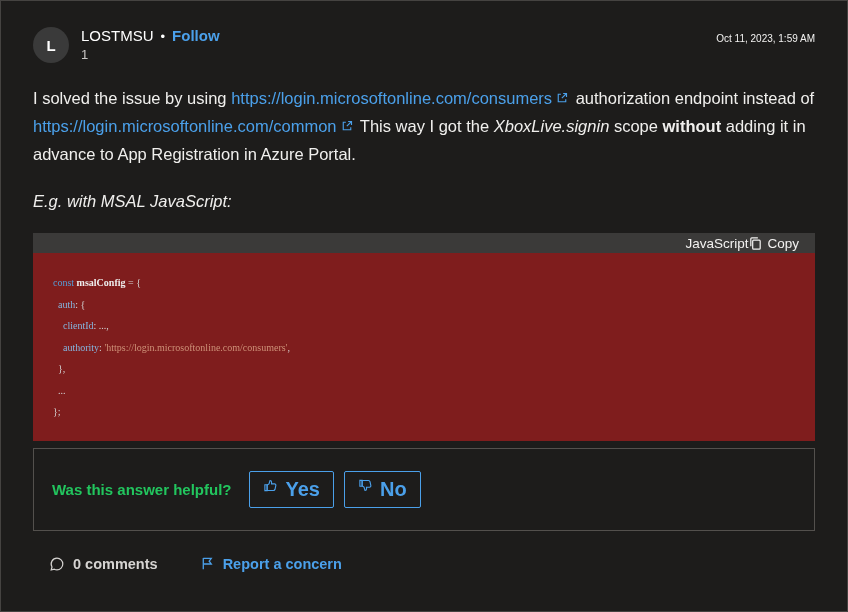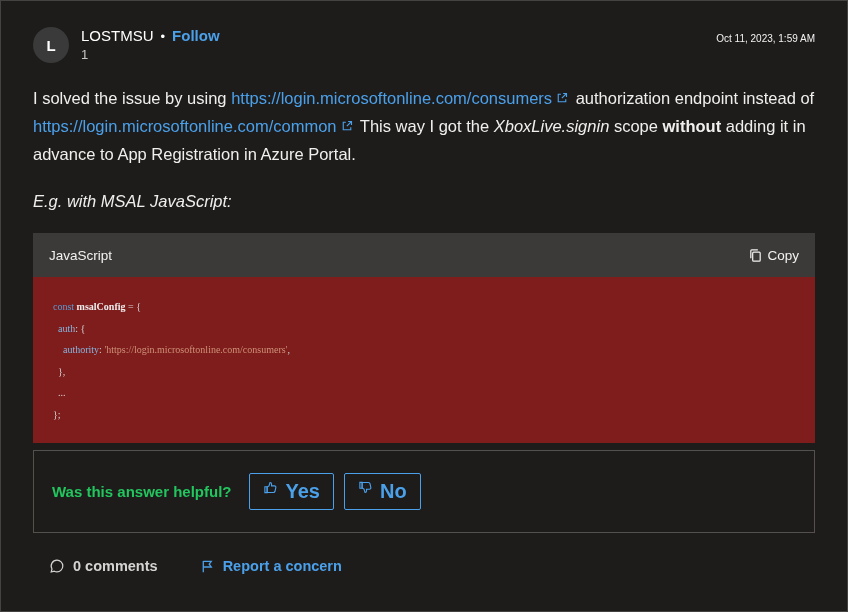--- a/index.html
+++ b/index.html
@@ -54,23 +54,23 @@
     vertical-align: baseline;
   }
   .italic { font-style: italic; }
   .bold { font-weight: bold; }
   .intro-text { margin-top: 24px; font-size: 16.5px; color: #f0efed; font-style: italic; }
 
   
   .code-block { margin-top: 22px; }
   .code-header {
     background: #3b3a39;
-    height: 44px;
+    height: 20px;
     padding: 0 16px;
-    display: flex; align-items: center; justify-content: space-between;
+    display: flex; align-items: center; justify-content: flex-end;
     font-size: 13.5px;
     color: #f3f2f1;
   }
   .copy-button {
     background: transparent;
     border: none;
     color: #f3f2f1;
     font-family: "Liberation Sans", sans-serif;
     font-size: 13.5px;
     display: flex; align-items: center; gap: 4px;
@@ -177,20 +177,21 @@
             <rect x="5" y="4.5" width="8" height="9.5" rx="1"></rect>
             <path d="M3 11V3a1 1 0 0 1 1-1h6.5"></path>
           </svg>
         </span>
         <span>Copy</span>
       </button>
     </div>
     <div class="code-body">
         <div class="code-line"><span class="tok-kw">const</span><span class="tok-pl"> </span><span class="tok-var">msalConfig</span><span class="tok-pl"> = {</span></div>
         <div class="code-line"><span class="tok-pl">  </span><span class="tok-prop">auth</span><span class="tok-pl">: {</span></div>
+        <div class="code-line"><span class="tok-pl">    </span><span class="tok-prop">clientId</span><span class="tok-pl">: ...,</span></div>
         <div class="code-line"><span class="tok-pl">    </span><span class="tok-prop">authority</span><span class="tok-pl">: </span><span class="tok-str">'https://login.microsoftonline.com/consumers'</span><span class="tok-pl">,</span></div>
         <div class="code-line"><span class="tok-pl">  },</span></div>
         <div class="code-line"><span class="tok-pl">  ...</span></div>
         <div class="code-line"><span class="tok-pl">};</span></div>
       </div>
   </div>
 
   <div class="feedback-box">
     <span class="feedback-question">Was this answer helpful?</span>
     <button class="vote-btn">

